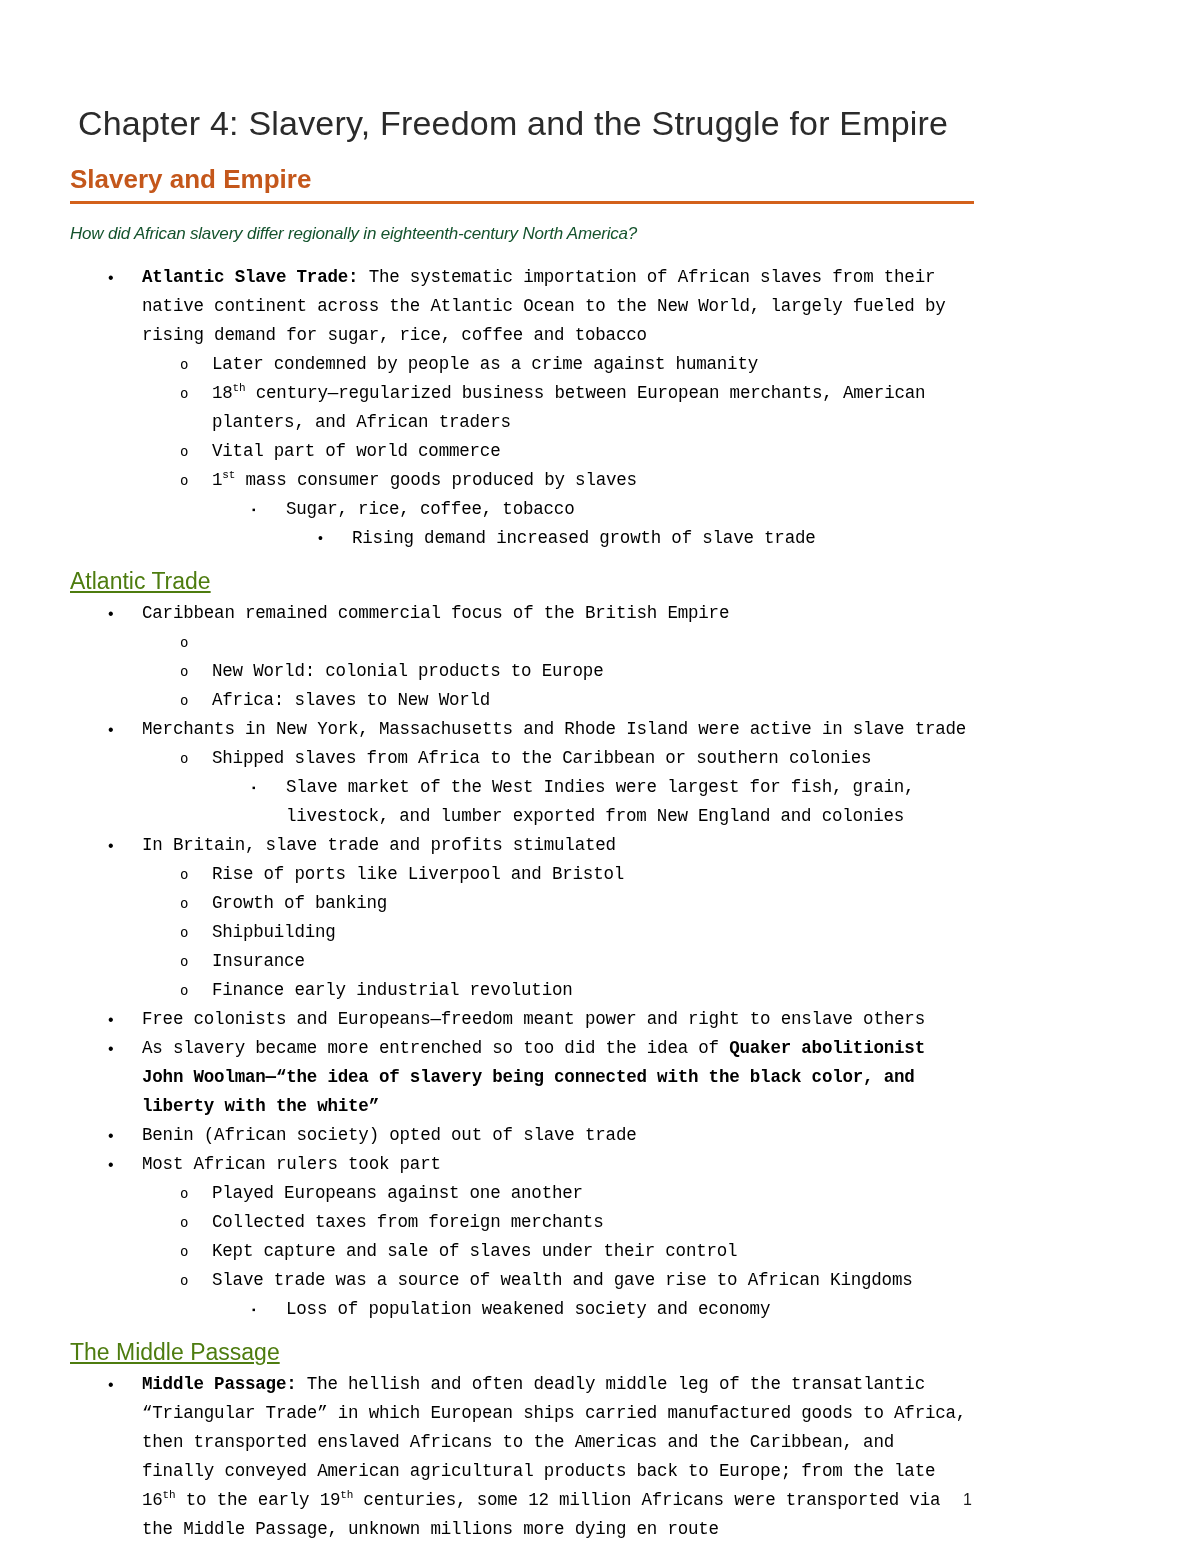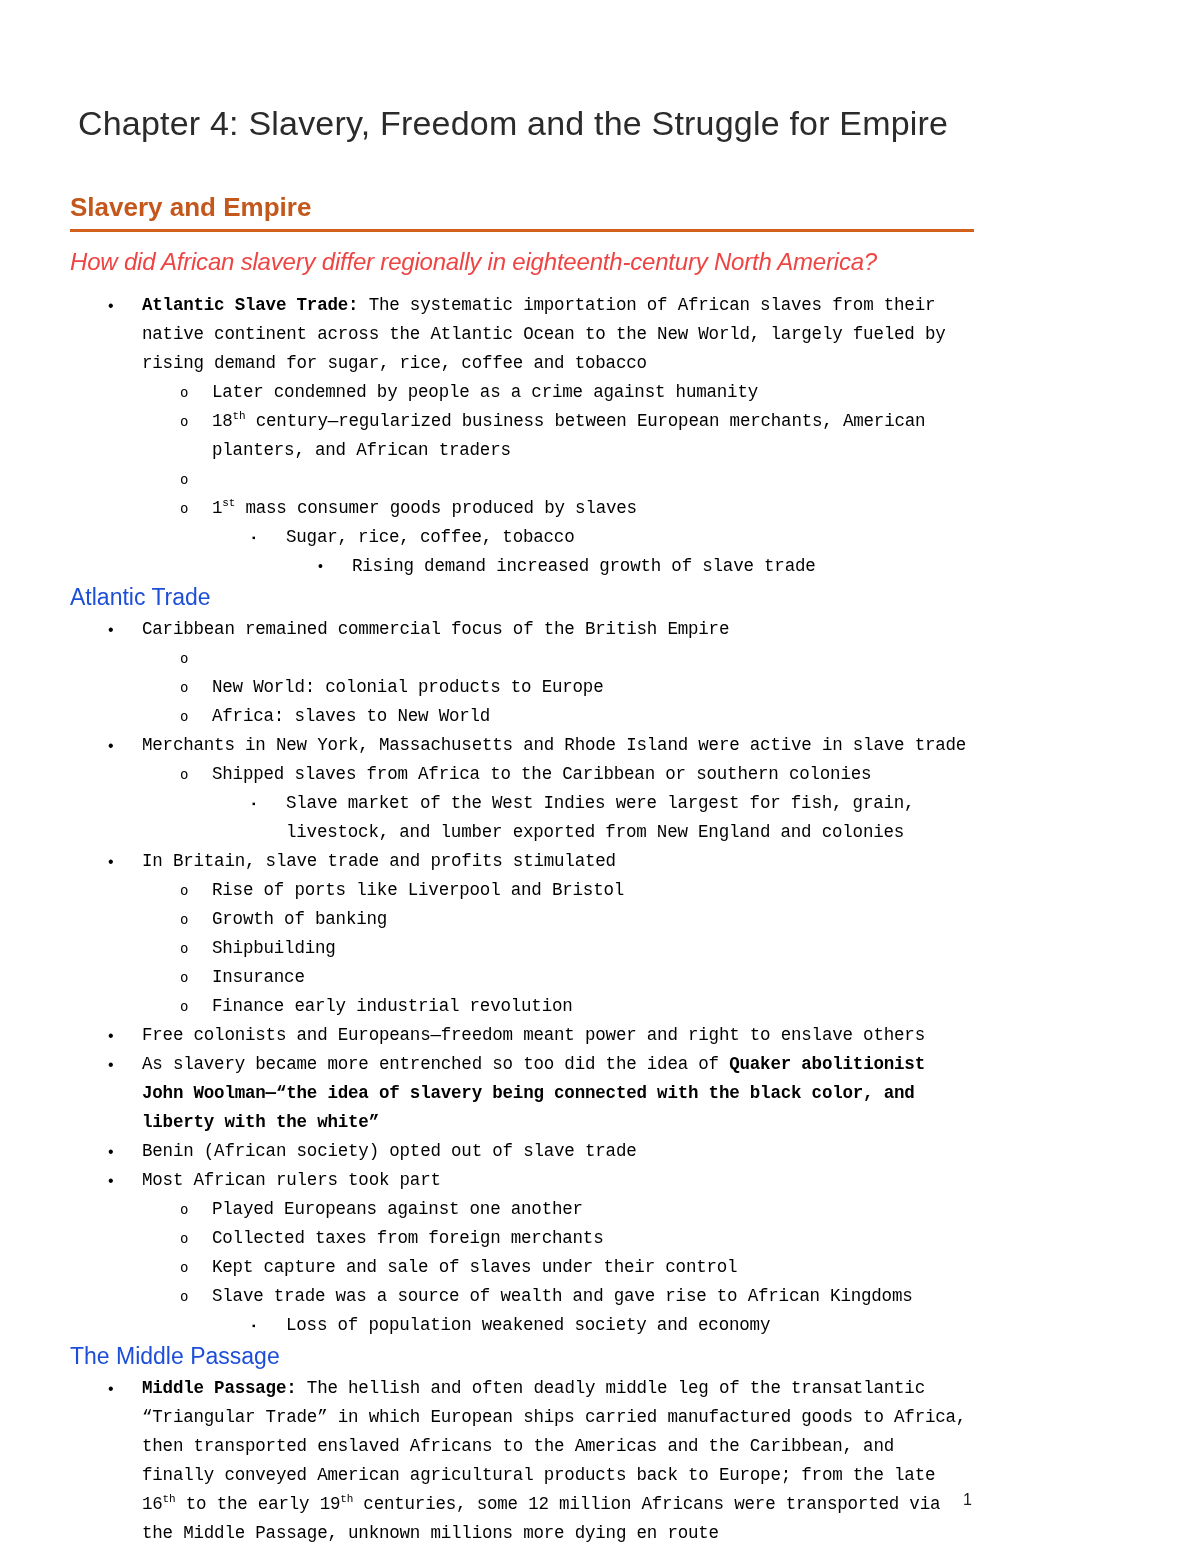--- a/index.html
+++ b/index.html
@@ -14,42 +14,44 @@
     overflow:hidden;
   }
   .title{
     margin:102px 0 0 8px;
     font-size:34px;
     line-height:42px;
     letter-spacing:0.2px;
     color:#2b2b2b;
   }
   .h1{
-    margin-top:48px;
+    margin-top:20px;
     font-size:26px;
     font-weight:bold;
     line-height:30px;
     color:#c4571b;
     border-bottom:3px solid #d3611b;
     padding-bottom:7px;
   }
   .quote{
     margin-top:15px;
-    font-size:24px;
+    font-size:17px;
     font-style:italic;
     line-height:30px;
-    color:#ef4444;
+    color:#14532d;
     letter-spacing:-0.2px;
   }
   .h2{
+    margin-top:12px;
     margin-bottom:2px;
     font-size:23px;
     line-height:32px;
     font-weight:400;
-    color:#1d4ed8;
+    color:#4d7c0f;
+    text-decoration:underline;
   }
   #doc-body .first-list{margin-top:14px;}
   .li{
     display:flex;
     align-items:flex-start;
     font-size:17.5px;
     line-height:29px;
     letter-spacing:-0.2px;
     color:#000000;
   }
@@ -84,20 +86,21 @@
       <div class="li lv2">
         <span class="marker">o</span>
         <span class="txt"><span class="">Later condemned by people as a crime against humanity</span></span>
       </div>
       <div class="li lv2">
         <span class="marker">o</span>
         <span class="txt"><span class="">18</span><span class="sup">th</span><span class=""> century—regularized business between European merchants, American planters, and African traders</span></span>
       </div>
       <div class="li lv2">
         <span class="marker">o</span>
+        <span class="txt"><span class="">Vital part of world commerce</span></span>
       </div>
       <div class="li lv2">
         <span class="marker">o</span>
         <span class="txt"><span class="">1</span><span class="sup">st</span><span class=""> mass consumer goods produced by slaves</span></span>
       </div>
       <div class="li lv3">
         <span class="marker">▪</span>
         <span class="txt"><span class="">Sugar, rice, coffee, tobacco</span></span>
       </div>
       <div class="li lv4">

